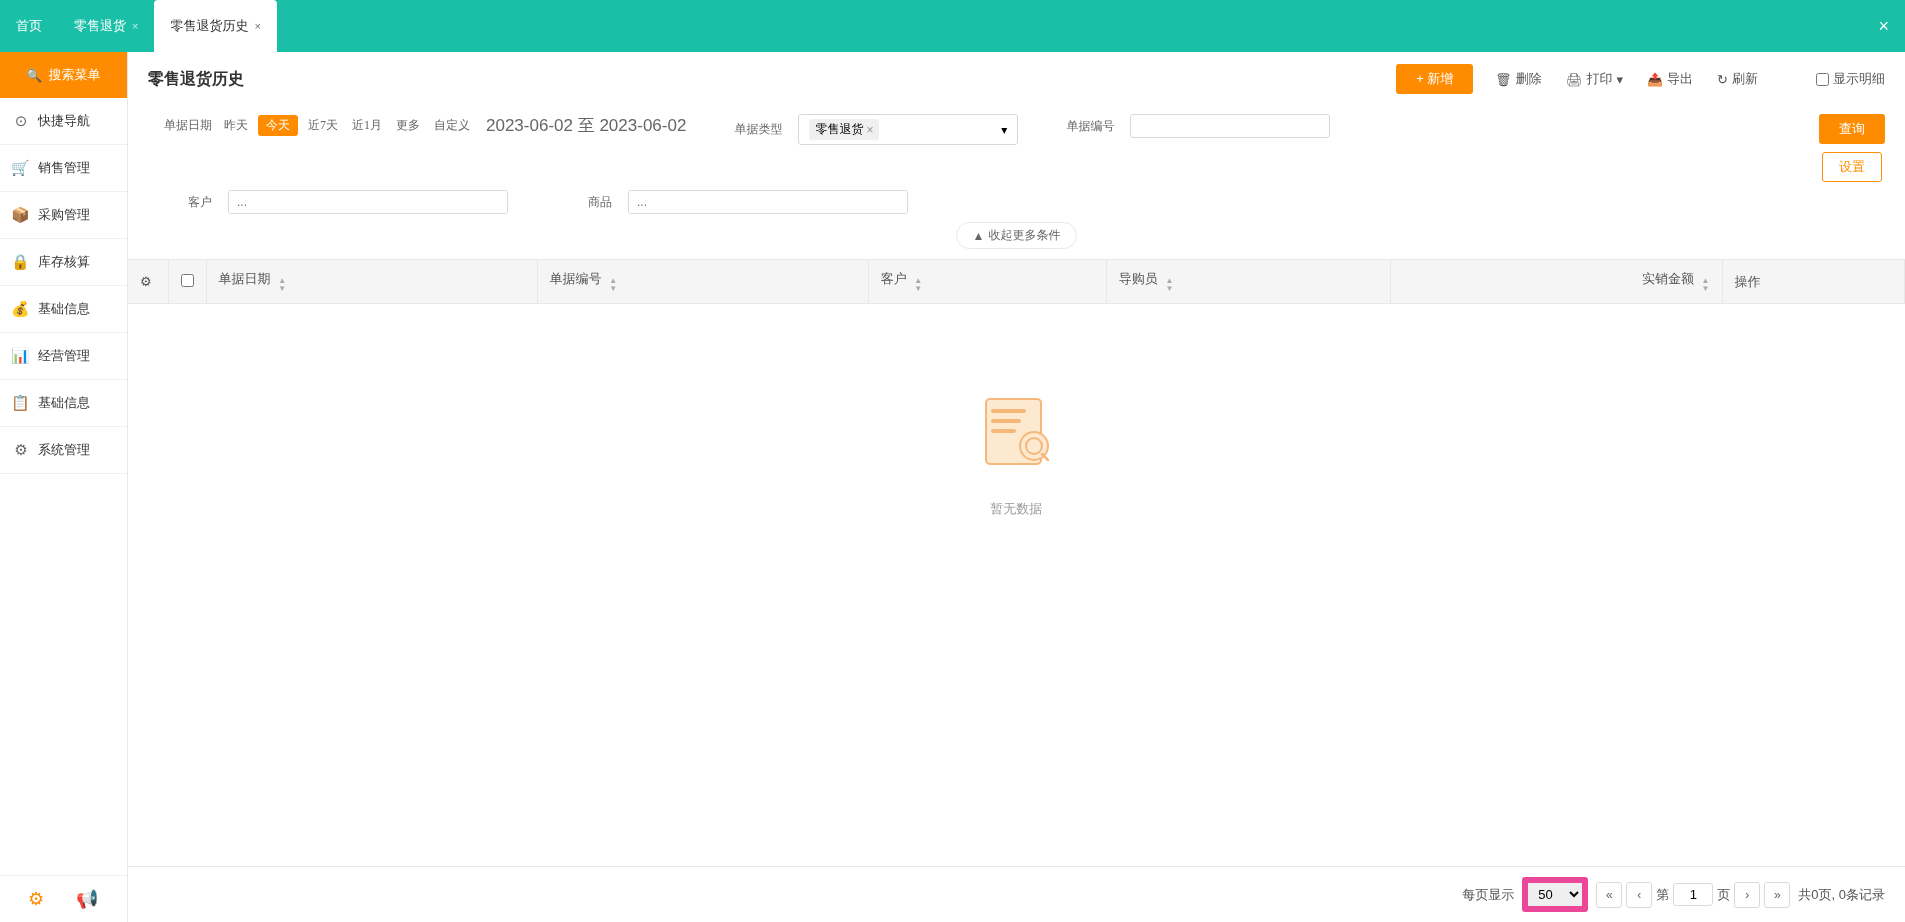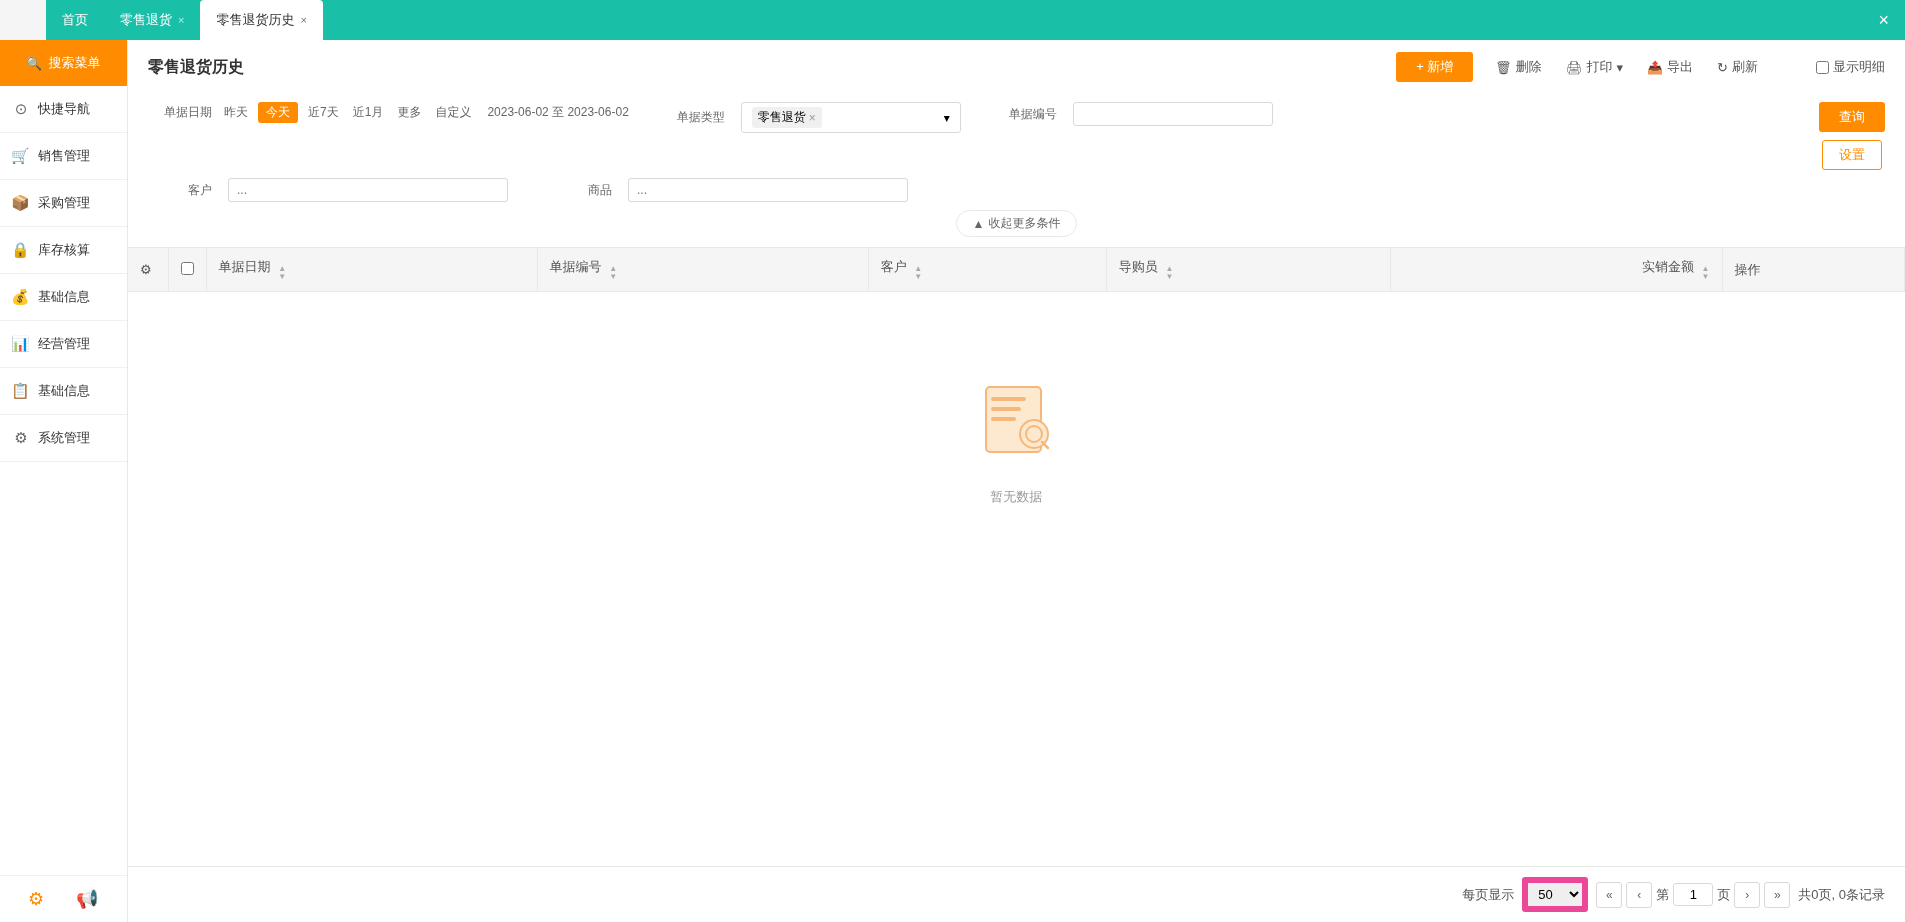--- a/index.html
+++ b/index.html
@@ -1,26 +1,25 @@
 <!DOCTYPE html>
 <html><head>
   <meta charset="utf-8">
   <style>
     * { box-sizing: border-box; margin: 0; padding: 0; font-family: 'Microsoft YaHei', Arial, sans-serif; }
     body { display: flex; flex-direction: column; height: 922px; width: 1905px; overflow: hidden; background: #f5f5f5; }
 
     
     .top-bar {
-      height: 40px;
+      height: 52px;
       background: #1abfa8;
       display: flex;
       align-items: center;
       padding: 0;
       flex-shrink: 0;
-      margin-left: 46px;
     }
     .top-bar-tabs {
       display: flex;
       align-items: center;
       flex: 1;
       height: 100%;
     }
     .tab-item {
       height: 100%;
       display: flex;
@@ -182,29 +181,30 @@
     .date-filter-group {
       display: flex;
       align-items: center;
       gap: 6px;
     }
     .date-btn {
       font-size: 12px;
       color: #666;
       cursor: pointer;
       padding: 2px 4px;
+      font-family: Liberation Serif, serif;
     }
     .date-btn.active {
       background: #ff8c00;
       color: #fff;
       border-radius: 3px;
       padding: 2px 8px;
     }
     .date-range {
-      font-size: 12px;
+      font-size: 17px;
       color: #666;
       margin-left: 6px;
     }
     .filter-input {
       border: 1px solid #d9d9d9;
       border-radius: 3px;
       padding: 4px 8px;
       font-size: 12px;
       width: 240px;
       outline: none;

